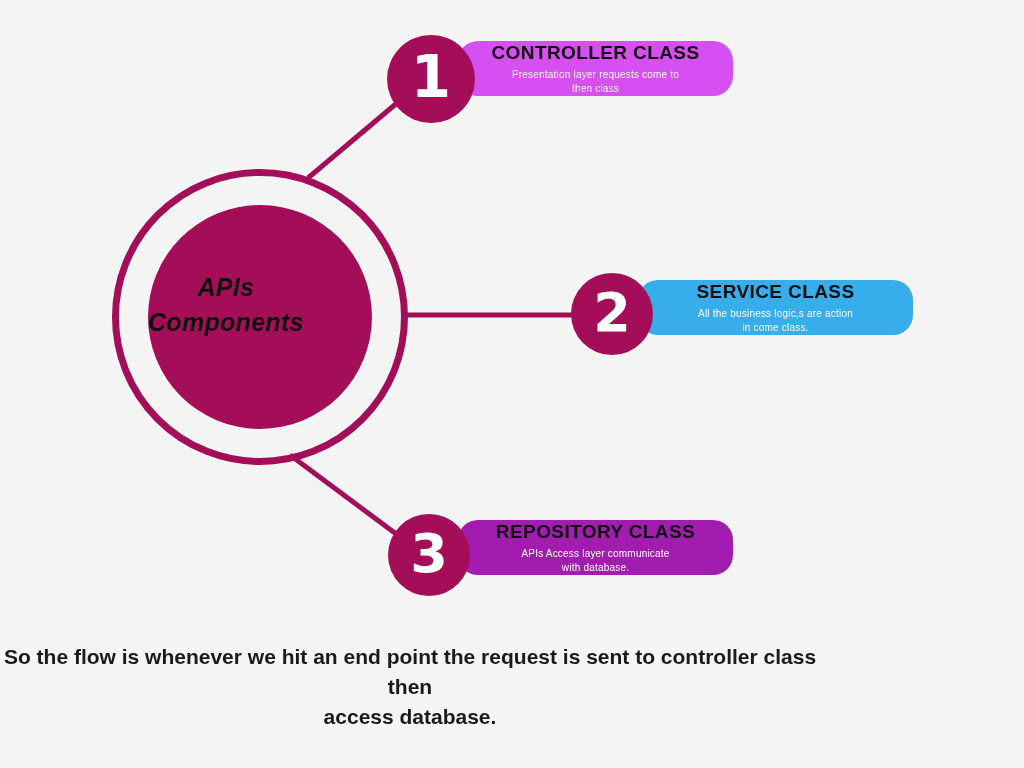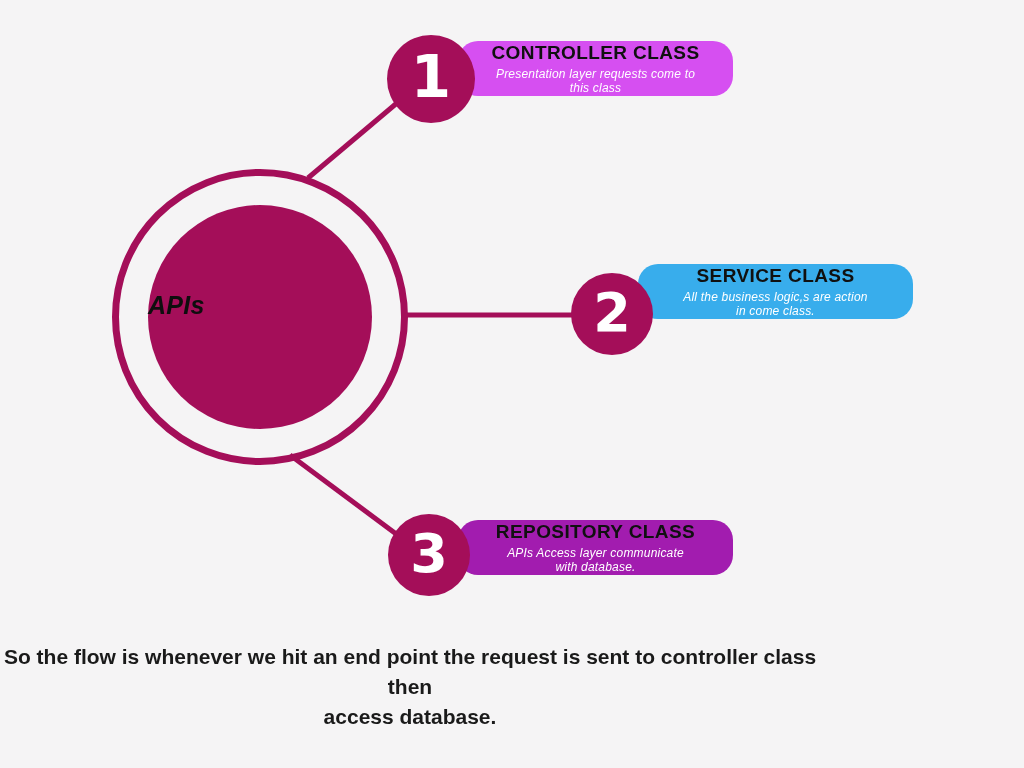--- a/index.html
+++ b/index.html
@@ -55,35 +55,34 @@
     width: 275px; height: 55px;
     border-radius: 20px;
     display: flex;
     flex-direction: column;
     align-items: center;
     justify-content: center;
     text-align: center;
     z-index: 4;
   }
   .card-1 { left: 458px; top: 41px; }
-  .card-2 { left: 638px; top: 264px; }
+  .card-2 { left: 638px; top: 280px; }
   .card-3 { left: 458px; top: 520px; }
   .card-title {
     font-weight: bold;
     font-size: 19px;
     letter-spacing: 0.4px;
     color: #101010;
     margin-bottom: 4px;
   }
   .card-desc {
-    font-size: 12px;
+    font-size: 10px;
     line-height: 13.5px;
     color: #FFFFFF;
     letter-spacing: 0.2px;
-    font-style: italic;
   }
   .badge {
     position: absolute;
     border-radius: 50%;
     background: #A40E59;
     color: #FFFFFF;
     display: flex;
     align-items: center;
     justify-content: center;
     font-family: "DejaVu Sans", sans-serif;
@@ -115,28 +114,29 @@
     <line x1="308" y1="178" x2="410" y2="92" style="stroke: rgb(164, 14, 89);"></line>
     <line x1="403" y1="315" x2="600" y2="315" style="stroke: rgb(164, 14, 89);"></line>
     <line x1="290" y1="455" x2="415" y2="548" style="stroke: rgb(164, 14, 89);"></line>
   </svg>
 
   <div class="hub-ring" style="border-color: rgb(164, 14, 89);"></div>
 
   <div class="hub-circle" style="background-color: rgb(164, 14, 89);">
     <div class="hub-title">
       <div>APIs</div>
+      <div>Components</div>
     </div>
   </div>
 
   <div class="card card-1" style="background-color: rgb(214, 79, 241);">
     <div class="card-title">CONTROLLER CLASS</div>
     <div class="card-desc">
       <div>Presentation layer requests come to</div>
-      <div>this class</div>
+      <div>then class</div>
     </div>
   </div>
   <div class="badge badge-1" style="background-color: rgb(164, 14, 89);">
     <span>1</span>
   </div>
 
   <div class="card card-2" style="background-color: rgb(56, 173, 236);">
     <div class="card-title">SERVICE CLASS</div>
     <div class="card-desc">
       <div>All the business logic,s are action</div>

